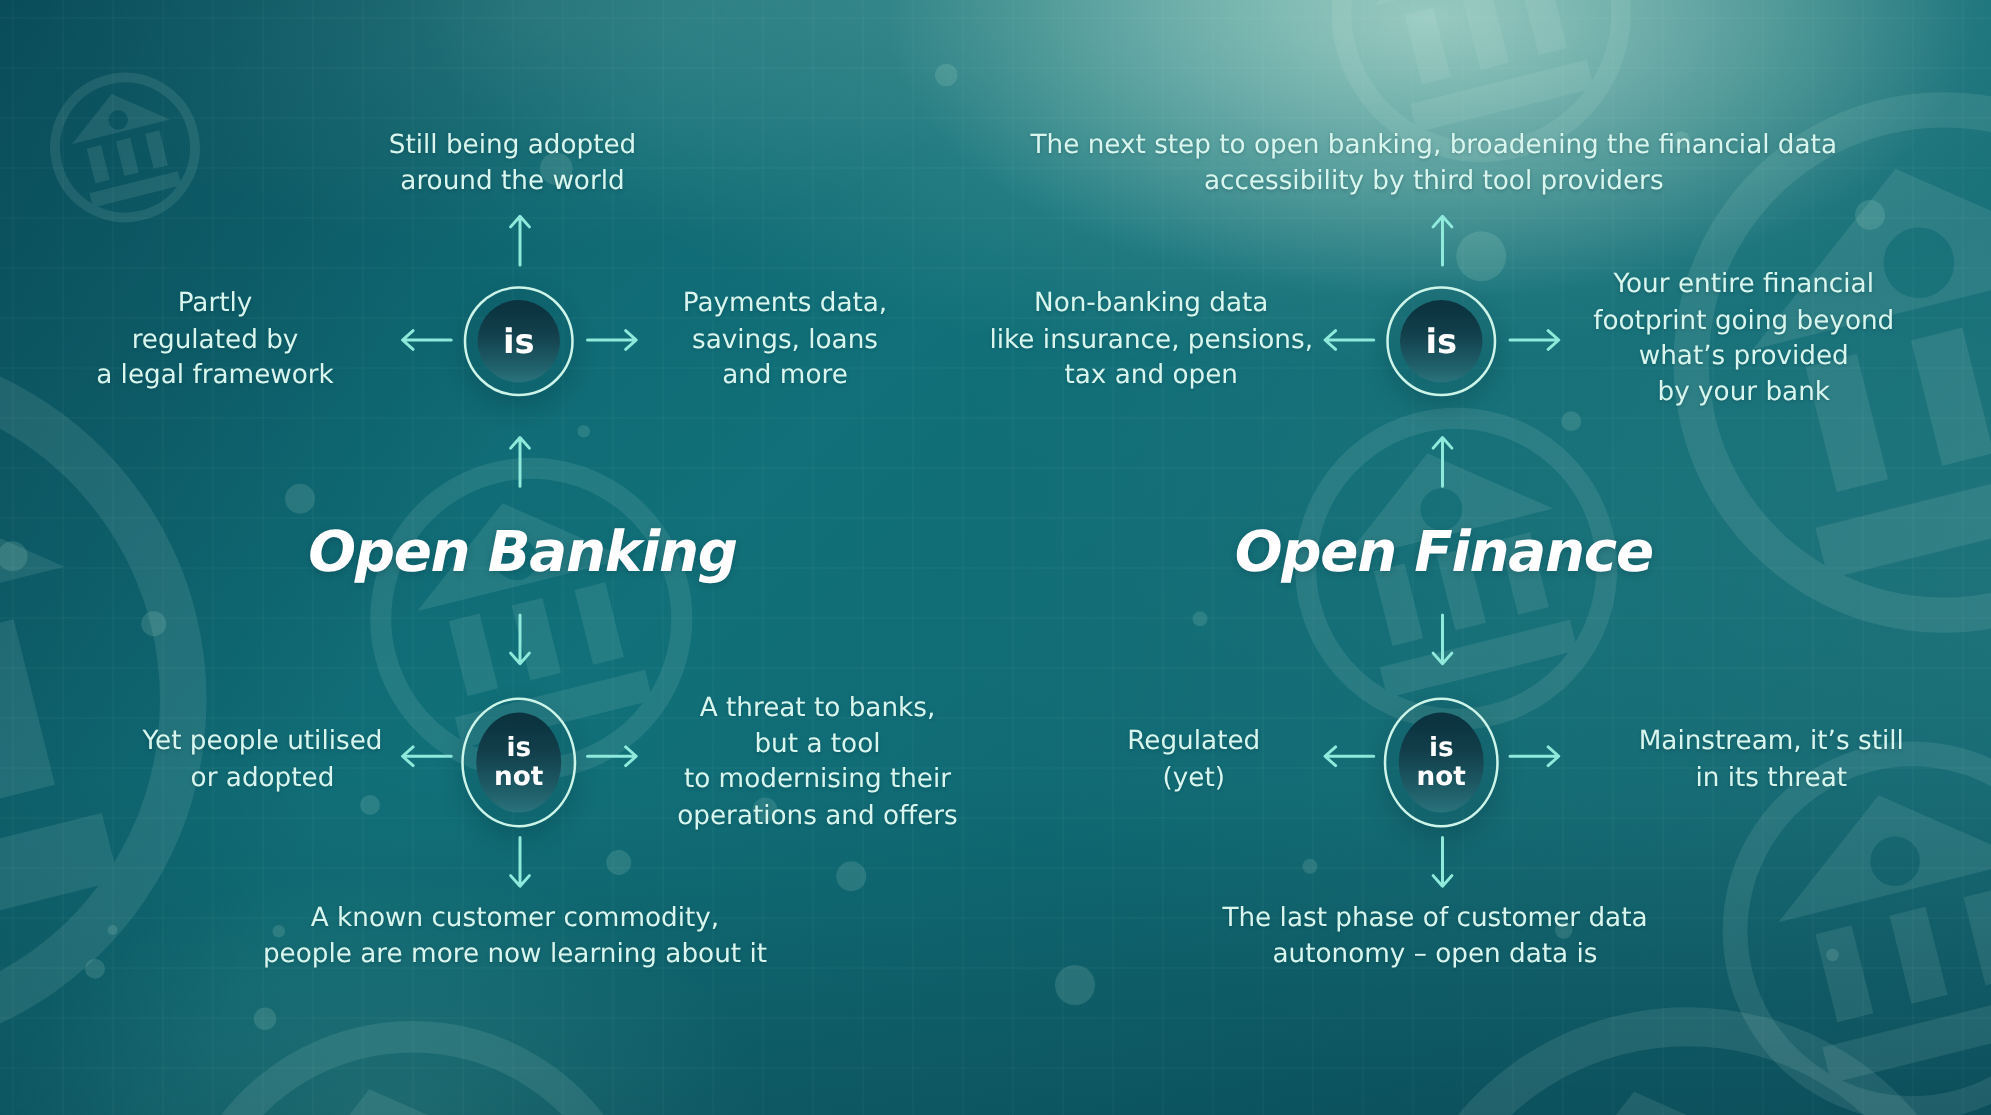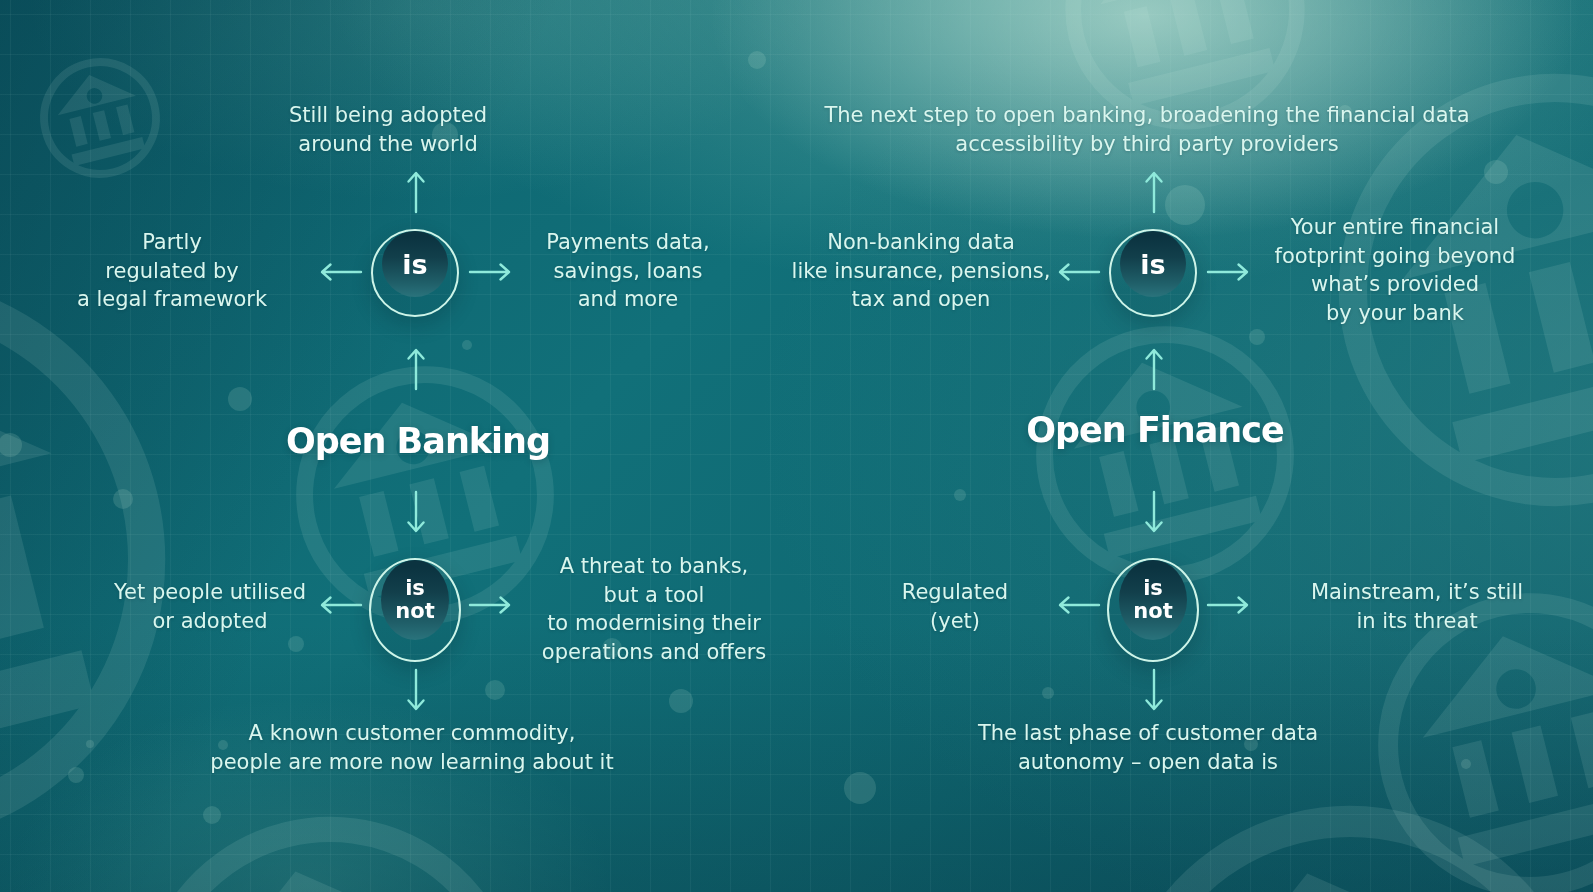--- a/index.html
+++ b/index.html
@@ -38,33 +38,34 @@
 
   .abs{position:absolute;transform:translate(-50%,-50%);z-index:2;}
 
   .spoke{
     white-space:pre;text-align:center;min-width:max-content;
     color:#d9f6ee;font-size:21px;line-height:1.36;
     text-shadow:0 1px 3px rgba(0,40,50,0.25);
   }
   .title{
     margin:0;white-space:pre;min-width:max-content;
-    color:#ffffff;font-size:35px;font-weight:800;letter-spacing:-1px;
+    color:#ffffff;font-size:45px;font-weight:800;letter-spacing:-1px;
     text-shadow:0 2px 6px rgba(0,40,50,0.25);
+    font-style:italic;
   }
 
   .arrow{position:absolute;width:46px;height:22px;z-index:2;}
   .arrow.right{transform:translate(-50%,-50%);}
   .arrow.left {transform:translate(-50%,-50%) rotate(180deg);}
   .arrow.up   {transform:translate(-50%,-50%) rotate(-90deg);}
   .arrow.down {transform:translate(-50%,-50%) rotate(90deg);}
 
   .hub{
     border:2.5px solid #cdf4e8;border-radius:50%;
-    display:flex;justify-content:center;
+    display:flex;align-items:center;justify-content:center;
     box-shadow:0 8px 20px rgba(0,30,40,0.22);
     background:rgba(10,50,62,0.10);
   }
   .hub .core{
     border-radius:50%;display:flex;align-items:center;justify-content:center;
     background:linear-gradient(180deg,#0b3340 8%,#123f4b 40%,#1f5e68 78%,#2a737c 100%);
     color:#ffffff;font-weight:700;text-align:center;white-space:pre;
   }
   .hub.is{width:84px;height:84px;}
   .hub.is .core{width:66px;height:66px;font-size:27px;}
@@ -195,21 +196,21 @@
       <div class="bubble" style="left: 90px; top: 744px; width: 8px; height: 8px;"></div>
       <div class="bubble" style="left: 76px; top: 775px; width: 16px; height: 16px;"></div>
       <div class="bubble" style="left: 1048px; top: 693px; width: 12px; height: 12px;"></div>
       <div class="bubble" style="left: 960px; top: 495px; width: 12px; height: 12px;"></div>
       <div class="bubble" style="left: 757px; top: 60px; width: 18px; height: 18px;"></div>
       <div class="bubble" style="left: 10px; top: 445px; width: 24px; height: 24px;"></div>
     </div>
   <div class="grid-overlay"></div>
 
   <section>
-    <div class="spoke abs" style="left:388px;top:130px">Still being adopted
+    <div class="spoke abs" style="left:410px;top:130px">Still being adopted
 around the world</div>
 
     <span class="arrow up" style="left:416px;top:192px"><svg viewBox="0 0 46 22" width="46" height="22">
           <path d="M3 11 H41 M33.5 3.5 L42 11 L33.5 18.5" fill="none" stroke="#8feadb" stroke-width="2.4" stroke-linecap="round" stroke-linejoin="round"></path>
         </svg></span>
 
     <div class="spoke abs" style="left:172px;top:271px">Partly
 regulated by
 a legal framework</div>
     <span class="arrow left" style="left:341px;top:272px"><svg viewBox="0 0 46 22" width="46" height="22">
@@ -259,21 +260,21 @@
     <span class="arrow down" style="left:416px;top:690px"><svg viewBox="0 0 46 22" width="46" height="22">
           <path d="M3 11 H41 M33.5 3.5 L42 11 L33.5 18.5" fill="none" stroke="#8feadb" stroke-width="2.4" stroke-linecap="round" stroke-linejoin="round"></path>
         </svg></span>
     <div class="spoke abs" style="left:412px;top:748px">A known customer commodity,
 people are more now learning about it</div>
   </section>
 
 
   <section>
     <div class="spoke abs" style="left:1147px;top:130px">The next step to open banking, broadening the financial data
-accessibility by third party providers</div>
+accessibility by third tool providers</div>
 
     <span class="arrow up" style="left:1154px;top:192px"><svg viewBox="0 0 46 22" width="46" height="22">
           <path d="M3 11 H41 M33.5 3.5 L42 11 L33.5 18.5" fill="none" stroke="#8feadb" stroke-width="2.4" stroke-linecap="round" stroke-linejoin="round"></path>
         </svg></span>
 
     <div class="spoke abs" style="left:921px;top:271px">Non-banking data
 like insurance, pensions,
 tax and open</div>
     <span class="arrow left" style="left:1079px;top:272px"><svg viewBox="0 0 46 22" width="46" height="22">
           <path d="M3 11 H41 M33.5 3.5 L42 11 L33.5 18.5" fill="none" stroke="#8feadb" stroke-width="2.4" stroke-linecap="round" stroke-linejoin="round"></path>
@@ -288,21 +289,21 @@
         </svg></span>
     <div class="spoke abs" style="left:1395px;top:270px">Your entire financial
 footprint going beyond
 what’s provided
 by your bank</div>
 
     <span class="arrow up" style="left:1154px;top:369px"><svg viewBox="0 0 46 22" width="46" height="22">
           <path d="M3 11 H41 M33.5 3.5 L42 11 L33.5 18.5" fill="none" stroke="#8feadb" stroke-width="2.4" stroke-linecap="round" stroke-linejoin="round"></path>
         </svg></span>
 
-    <h1 class="title abs" style="left:1155px;top:430px">Open Finance</h1>
+    <h1 class="title abs" style="left:1155px;top:441px">Open Finance</h1>
 
     <span class="arrow down" style="left:1154px;top:512px"><svg viewBox="0 0 46 22" width="46" height="22">
           <path d="M3 11 H41 M33.5 3.5 L42 11 L33.5 18.5" fill="none" stroke="#8feadb" stroke-width="2.4" stroke-linecap="round" stroke-linejoin="round"></path>
         </svg></span>
 
     <div class="spoke abs" style="left:955px;top:607px">Regulated
 (yet)</div>
     <span class="arrow left" style="left:1079px;top:605px"><svg viewBox="0 0 46 22" width="46" height="22">
           <path d="M3 11 H41 M33.5 3.5 L42 11 L33.5 18.5" fill="none" stroke="#8feadb" stroke-width="2.4" stroke-linecap="round" stroke-linejoin="round"></path>
         </svg></span>

